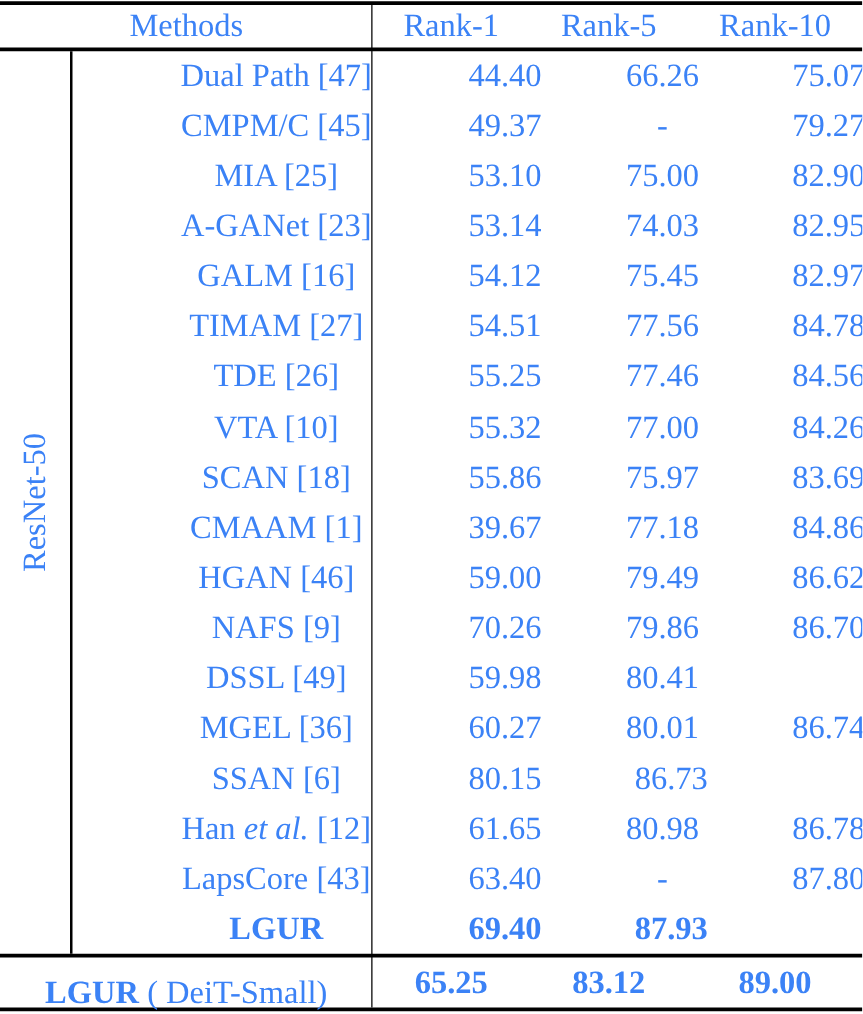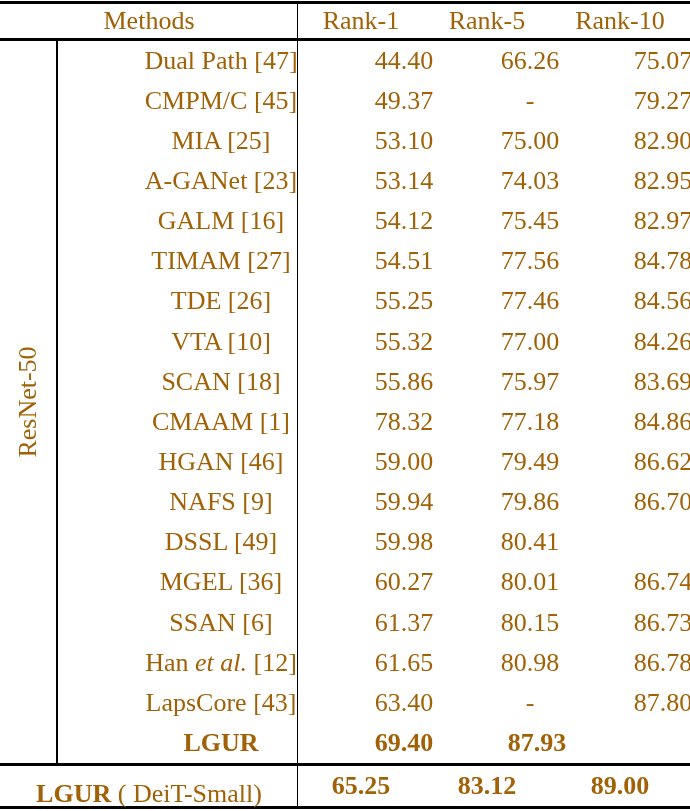--- a/index.html
+++ b/index.html
@@ -5,21 +5,21 @@
   html, body {
     margin: 0;
     padding: 0;
     background: #ffffff;
   }
   .page {
     position: relative;
     width: 690px;
     height: 811px;
     background: #ffffff;
-    color: #a16207;
+    color: #3b82f6;
     font-family: "Liberation Serif", "DejaVu Serif", serif;
     font-size: 26px;
     overflow: hidden;
   }
   
   .rule {
     position: absolute;
     left: 0;
     width: 690px;
     background: #000000;
@@ -166,50 +166,49 @@
         <div class="c-r3">84.26</div>
       </div>
       <div class="row">
         <div class="cell method">SCAN [18]</div>
         <div class="c-r1">55.86</div>
         <div class="c-r2">75.97</div>
         <div class="c-r3">83.69</div>
       </div>
       <div class="row">
         <div class="cell method">CMAAM [1]</div>
-        <div class="c-r1">78.32</div>
+        <div class="c-r1">39.67</div>
         <div class="c-r2">77.18</div>
         <div class="c-r3">84.86</div>
       </div>
       <div class="row">
         <div class="cell method">HGAN [46]</div>
         <div class="c-r1">59.00</div>
         <div class="c-r2">79.49</div>
         <div class="c-r3">86.62</div>
       </div>
       <div class="row">
         <div class="cell method">NAFS [9]</div>
-        <div class="c-r1">59.94</div>
+        <div class="c-r1">70.26</div>
         <div class="c-r2">79.86</div>
         <div class="c-r3">86.70</div>
       </div>
       <div class="row">
         <div class="cell method">DSSL [49]</div>
         <div class="c-r1">59.98</div>
         <div class="c-r2">80.41</div>
       </div>
       <div class="row">
         <div class="cell method">MGEL [36]</div>
         <div class="c-r1">60.27</div>
         <div class="c-r2">80.01</div>
         <div class="c-r3">86.74</div>
       </div>
       <div class="row">
         <div class="cell method">SSAN [6]</div>
-        <div class="c-r1">61.37</div>
         <div class="c-r2">80.15</div>
         <div class="c-r3">86.73</div>
       </div>
       <div class="row">
         <div class="cell method"><span>Han </span><span class="i">et al.</span><span> [12]</span></div>
         <div class="c-r1">61.65</div>
         <div class="c-r2">80.98</div>
         <div class="c-r3">86.78</div>
       </div>
       <div class="row">

